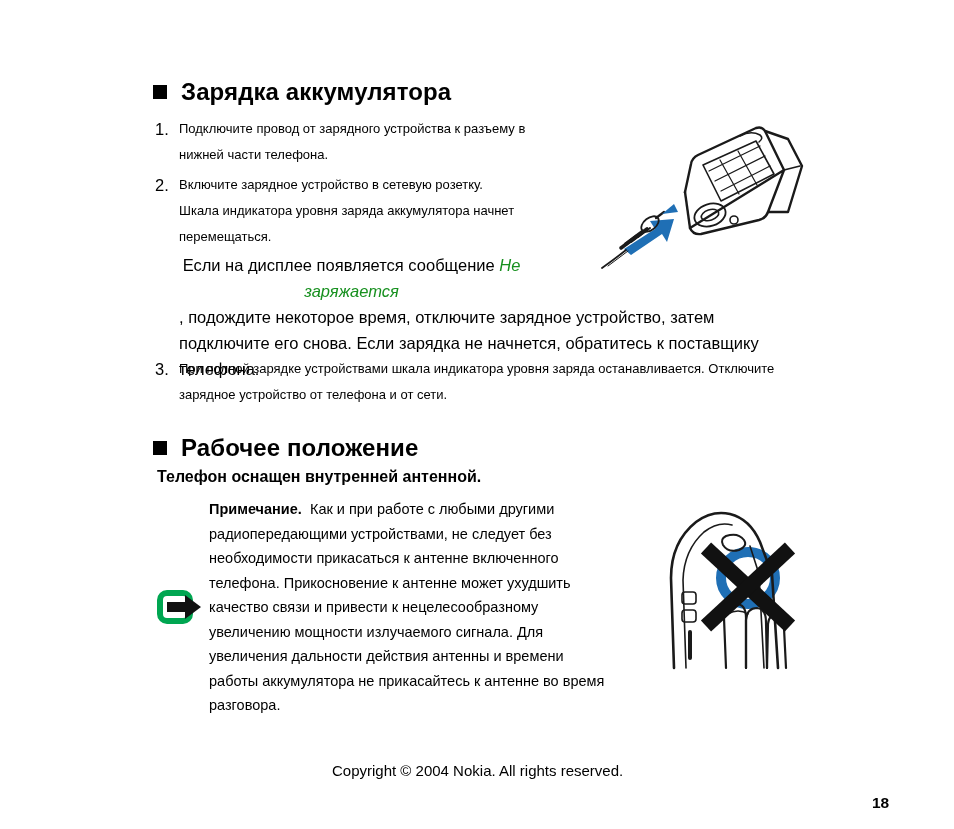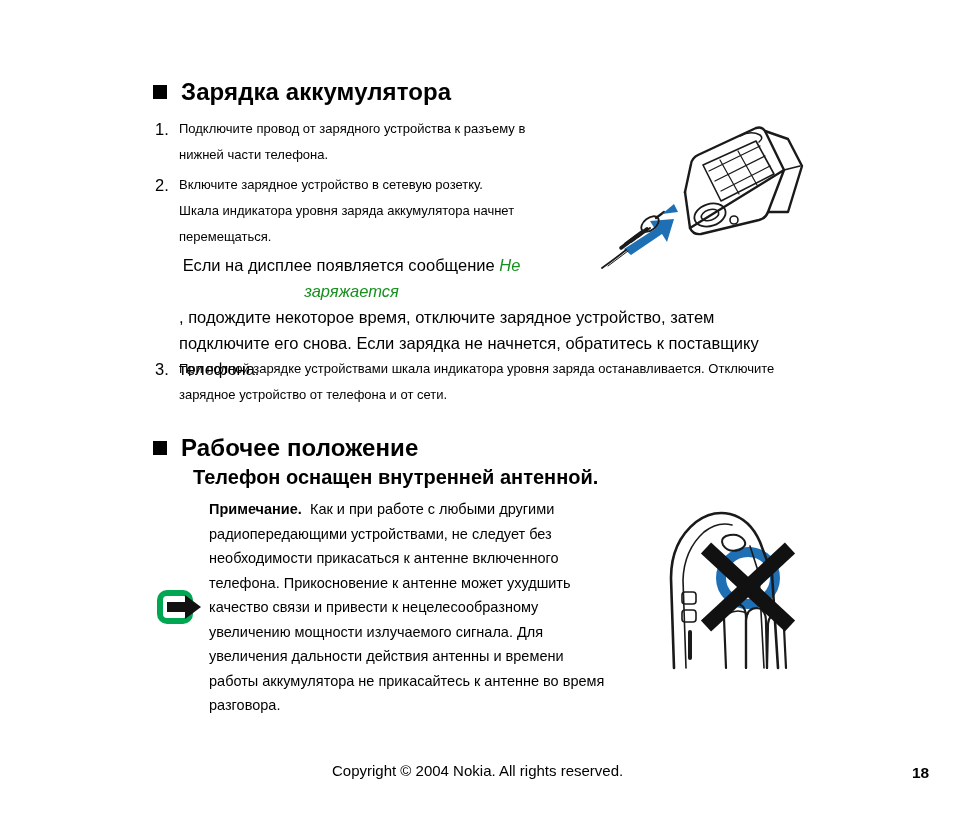--- a/index.html
+++ b/index.html
@@ -67,24 +67,23 @@
     position: absolute;
   }
   .emph-green {
     color: #17901f;
     font-style: italic;
   }
 
   
   .sub-bold {
     position: absolute;
-    font-size: 20px;
+    font-size: 16px;
     font-weight: bold;
     line-height: 20px;
-    margin-left: 36px;
   }
 
   
   .note-block {
     position: absolute;
     display: flex;
     align-items: center;
   }
   .note-icon {
     width: 52px;
@@ -237,15 +236,15 @@
       </g>
 
       <g stroke="#111111" stroke-width="15" stroke-linecap="butt">
         <line x1="68" y1="40" x2="152" y2="118"></line>
         <line x1="152" y1="40" x2="68" y2="118"></line>
       </g>
     </svg>
   </div>
 
   <div class="footer-copyright" style="left:332px; top:762px;">Copyright © 2004 Nokia. All rights reserved.</div>
-  <div class="footer-page" style="left:872px; top:764px;margin-left:40px;">18</div>
+  <div class="footer-page" style="left:872px; top:794px;">18</div>
 
 </div>
 
 </body></html>

